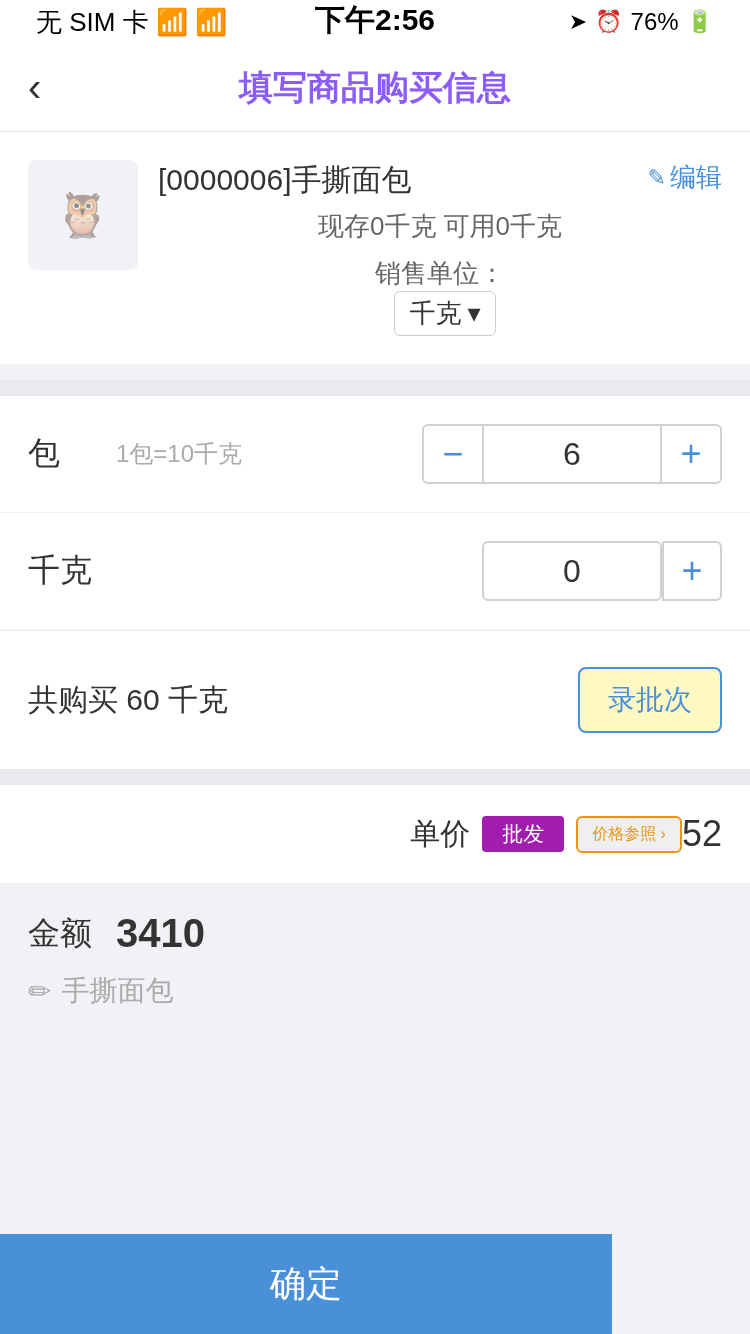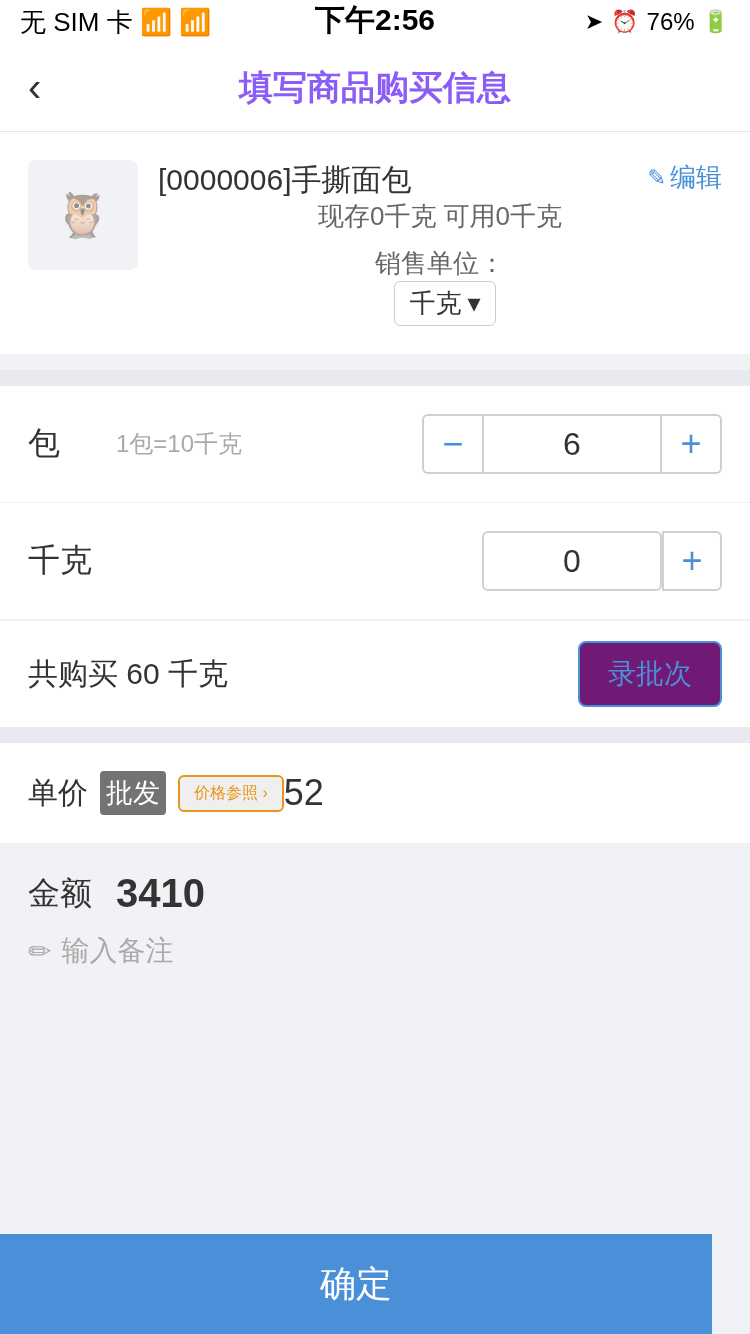--- a/index.html
+++ b/index.html
@@ -13,21 +13,21 @@
       overflow-x: hidden;
     }
 
     
     .status-bar {
       height: 44px;
       background: #fff;
       display: flex;
       align-items: center;
       justify-content: space-between;
-      padding: 0 20px;
+      padding: 0 36px;
       font-size: 28px;
     }
     .status-left {
       font-size: 26px;
       color: #000;
       font-weight: 500;
     }
     .status-center {
       font-size: 30px;
       font-weight: 600;
@@ -110,21 +110,21 @@
       font-size: 26px;
       color: #4a90d9;
       display: flex;
       align-items: center;
       gap: 4px;
       white-space: nowrap;
     }
     .product-stock {
       font-size: 26px;
       color: #666;
-      margin-top: 0;
+      margin-top: 10px;
     }
     .product-unit-row {
       display: flex;
       align-items: center;
       margin-top: 12px;
       font-size: 26px;
       color: #666;
       flex-direction: column;
     }
     .unit-dropdown {
@@ -192,66 +192,66 @@
       color: #333;
       outline: none;
     }
 
     
     .total-row {
       background: #fff;
       display: flex;
       align-items: center;
       justify-content: space-between;
-      padding: 20px 28px;
+      padding: 36px 28px;
       border-top: 1px solid #f0f0f0;
     }
     .total-text {
       font-size: 30px;
       color: #333;
     }
     .record-batch-btn {
       border: 2px solid #4a90d9;
       border-radius: 8px;
       padding: 12px 28px;
       font-size: 28px;
       color: #4a90d9;
-      background: #701a75;
+      background: #fef9c3;
       cursor: pointer;
     }
 
     
     .divider {
       height: 16px;
       background: #e8eaf0;
     }
 
     
     .price-section {
       background: #fff;
       padding: 28px 28px;
       display: flex;
       align-items: center;
-      justify-content: flex-start;
+      justify-content: flex-end;
     }
     .price-label-row {
       display: flex;
       align-items: center;
       gap: 12px;
     }
     .price-label {
       font-size: 30px;
       color: #333;
       font-weight: 500;
     }
     .price-tag-badge {
-      background: #737373;
+      background: #a21caf;
       color: #fff;
-      font-size: 27px;
-      padding: 4px 6px;
+      font-size: 21px;
+      padding: 4px 20px;
       border-radius: 4px;
     }
     .price-ref-btn {
       border: 2px solid #e8961a;
       border-radius: 6px;
       padding: 6px 14px;
       font-size: 16px;
       color: #e8961a;
       display: flex;
       align-items: center;
@@ -305,21 +305,21 @@
       flex: 1;
       min-height: 300px;
       background: #f0f2f5;
     }
 
     
     .confirm-btn {
       position: fixed;
       bottom: 0;
       left: 0;
-      width: 712px;
+      width: 612px;
       height: 100px;
       background: #4a90d9;
       color: #fff;
       font-size: 36px;
       font-weight: 500;
       border: none;
       cursor: pointer;
       display: flex;
       align-items: center;
       justify-content: center;
@@ -413,20 +413,20 @@
     <span class="price-value">52</span>
   </div>
 
   <div class="amount-section">
     <div class="amount-row">
       <span class="amount-label">金额</span>
       <span class="amount-value">3410</span>
     </div>
     <div class="note-row">
       <span class="pencil-icon">✏</span>
-      <span class="note-text">输入备注</span>
+      <span class="note-text">手撕面包</span>
     </div>
   </div>
 
   <div class="bottom-spacer"></div>
 </div>
 
 <button class="confirm-btn">确定</button>
 
 </body></html>

